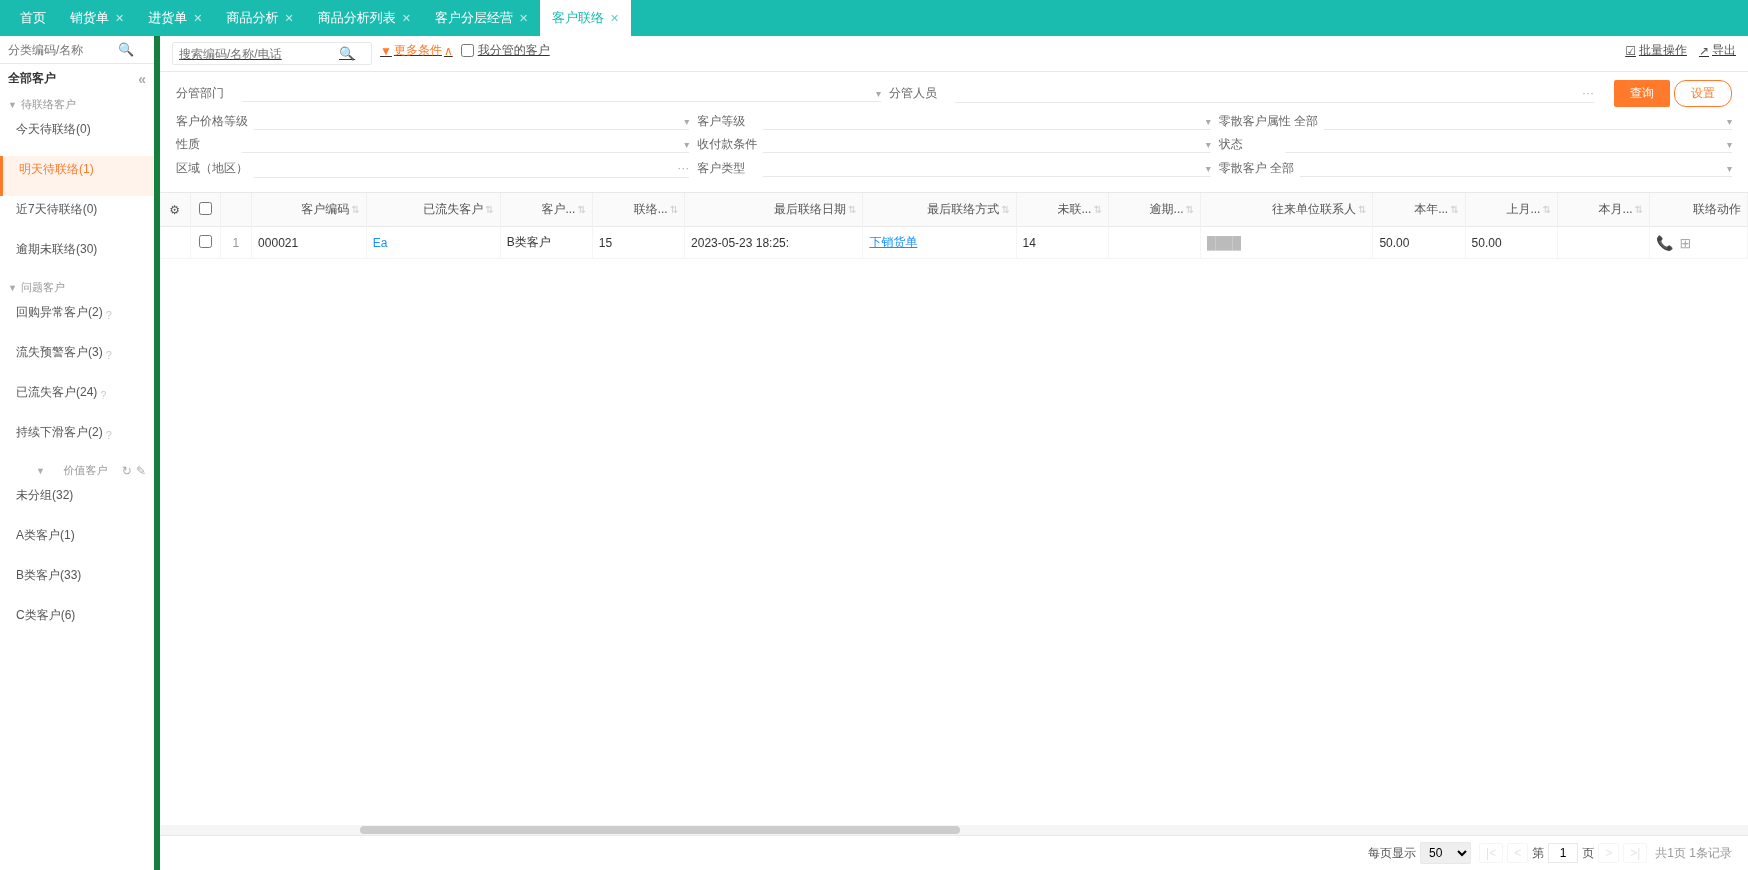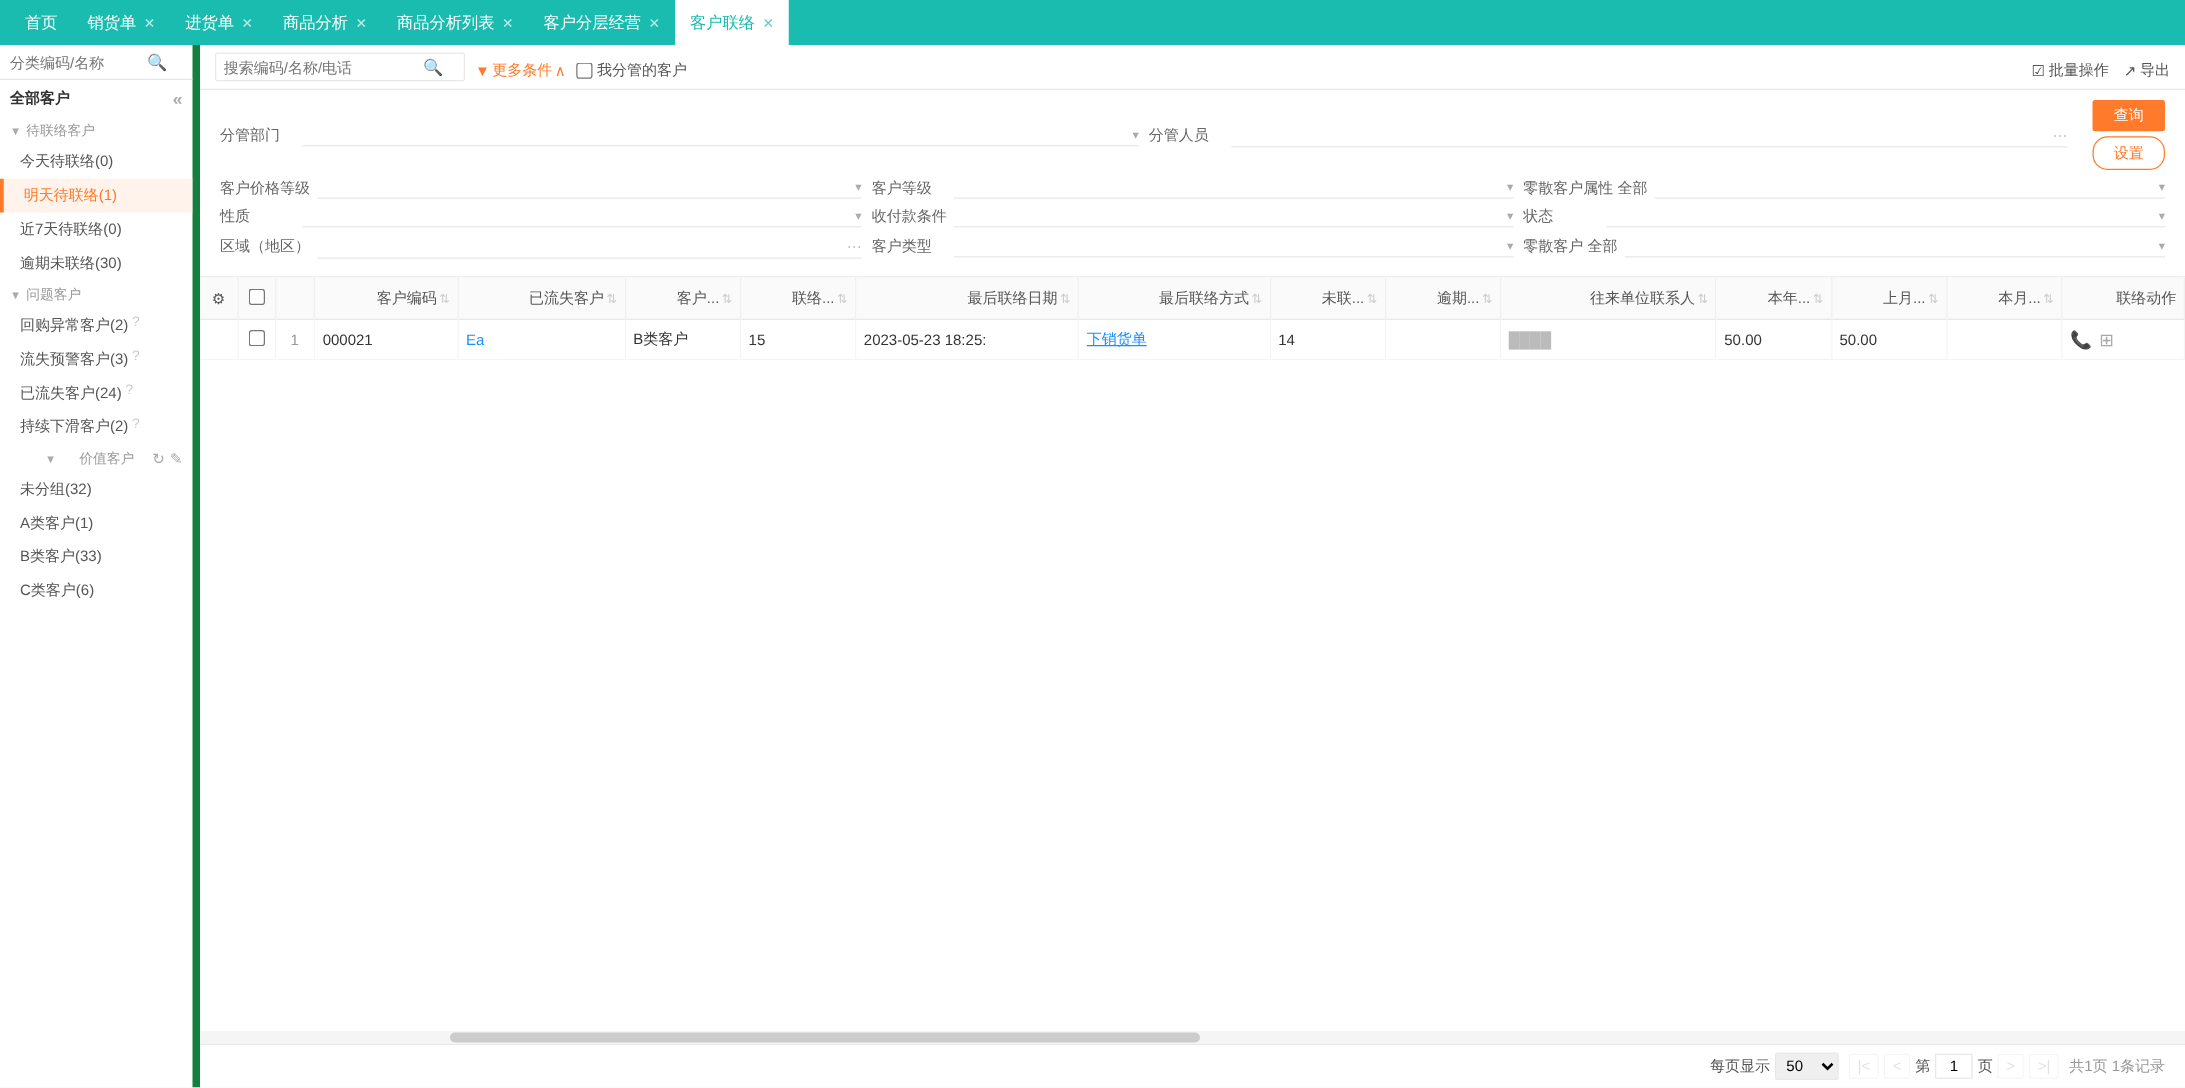--- a/index.html
+++ b/index.html
@@ -79,46 +79,47 @@
     .sidebar-group-title {
       padding: 4px 8px;
       font-size: 11px;
       color: #999;
       display: flex;
       align-items: center;
     }
     .sidebar-group-title::before { content: "▼"; font-size: 9px; margin-right: 4px; color: #aaa; }
 
     .sidebar-item {
-      padding: 5px 8px 5px 16px;
+      padding: 5px 8px 18px 16px;
       font-size: 12px;
       color: #555;
       cursor: pointer;
       display: flex;
-      align-items: flex-start;
+      align-items: flex-end;
     }
     .sidebar-item.active { background: #fff3ec; color: #ff7b2b; border-left: 3px solid #ff7b2b; }
     .sidebar-item .help-icon { color: #ccc; font-size: 11px; margin-left: 3px; }
 
     
     .content-area {
       flex: 1;
       display: flex;
       flex-direction: column;
       overflow: hidden;
     }
 
     
     .toolbar {
       background: #fff;
       padding: 6px 12px;
       display: flex;
-      align-items: flex-end;
+      align-items: flex-start;
       border-bottom: 1px solid #e8e8e8;
       gap: 8px;
+      text-decoration: underline;
     }
     .search-bar {
       display: flex;
       align-items: center;
       border: 1px solid #e8e8e8;
       border-radius: 2px;
       padding: 3px 6px;
       width: 200px;
     }
     .search-bar input {
@@ -202,21 +203,21 @@
       border-bottom: 1px solid #e8e8e8;
       padding: 2px 0;
       cursor: pointer;
       font-size: 12px;
       color: #666;
     }
     .filter-select .caret { color: #aaa; font-size: 10px; }
     .filter-select .dots { color: #aaa; font-size: 12px; }
     .filter-actions {
       display: flex;
-      flex-direction: column;
+      flex-direction: row;
       gap: 4px;
       margin-left: 12px;
     }
     .btn-query {
       background: #ff7b2b;
       color: #fff;
       border: none;
       border-radius: 2px;
       padding: 4px 16px;
       cursor: pointer;

